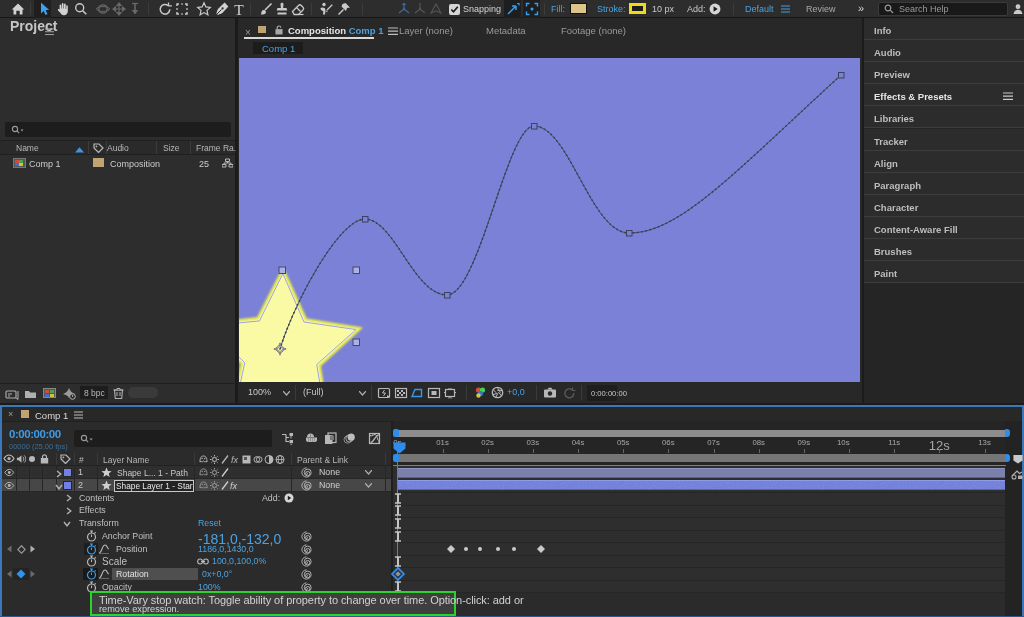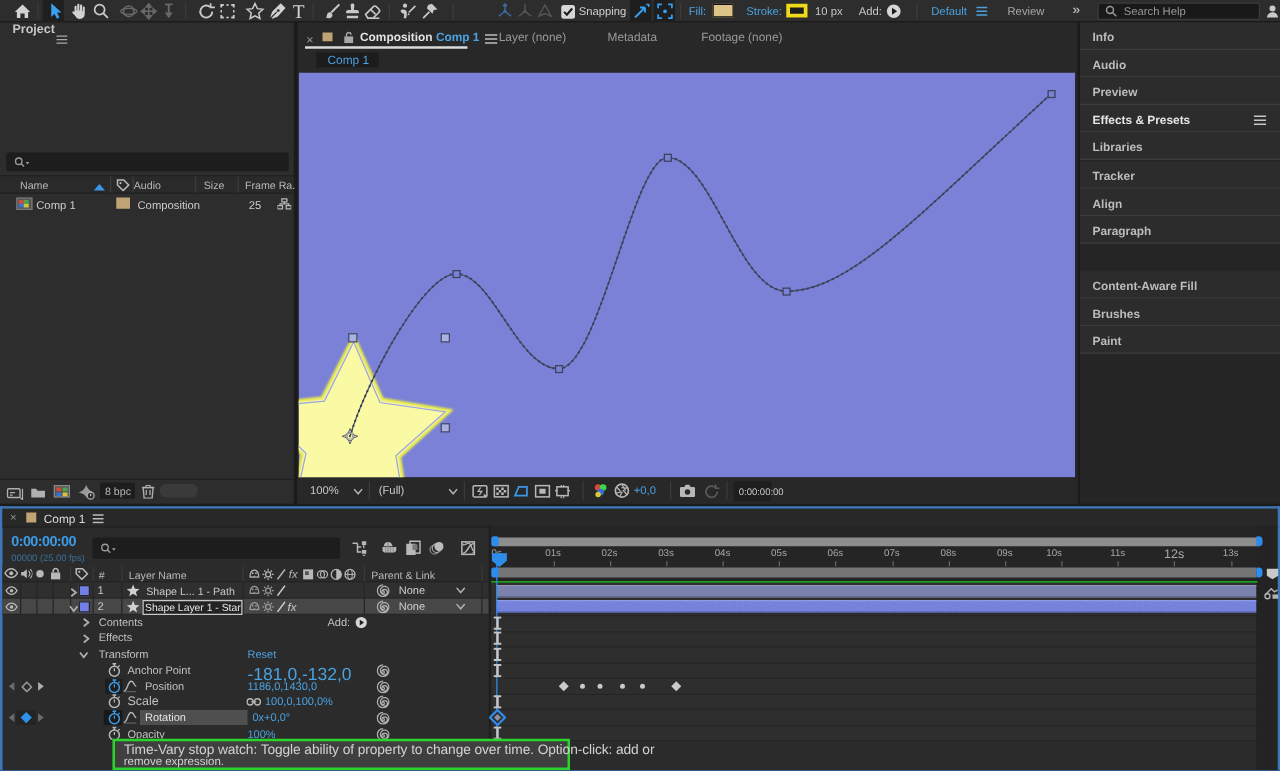--- a/index.html
+++ b/index.html
@@ -149,21 +149,21 @@
         <circle cx="4" cy="4" r="2.8" fill="none" stroke="#9a9a9a" stroke-width="1.2"></circle>
         <path d="M6.2 6.2 9 9" stroke="#9a9a9a" stroke-width="1.2"></path>
       </svg>
 <div class="tlab" style="left:899px;color:#9a9a9a">Search Help</div>
 <svg class="abs" style="left:1012px;top:3px;width:12px;height:12px" viewBox="0 0 12 12">
         <circle cx="6" cy="3.7" r="2.4" fill="#c9c9c9"></circle>
         <path d="M1.5 11c.5-3 2.3-4.3 4.5-4.3S10 8 10.5 11z" fill="#c9c9c9"></path>
       </svg>
 </div>
 <div class="abs" id="project">
-<div class="abs" style="left:10px;top:0;font-size:10px;color:#c6c6c6;font-weight:bold">Project</div>
+<div class="abs" style="left:10px;top:0;font-size:14px;color:#c6c6c6;font-weight:bold">Project</div>
 <svg class="abs" style="left:45px;top:9.5px;width:9px;height:8px" viewBox="0 0 10 9">
         <path d="M0 1h10M0 4.2h10M0 7.4h10" stroke="#a9a9a9" stroke-width="1.1"></path>
       </svg>
 <div class="abs" style="left:0px;top:20px;width:235px;height:82px;background:#2d2d2d"></div>
 <div class="abs" style="left:5px;top:104px;width:226px;height:15px;background:#1d1d1d;border-radius:2px"></div>
 <svg class="abs" style="left:11px;top:107px;width:14px;height:10px" viewBox="0 0 14 10">
         <circle cx="4" cy="4" r="2.6" fill="none" stroke="#9a9a9a" stroke-width="1.1"></circle>
         <path d="M6 6 8.2 8.2" stroke="#9a9a9a" stroke-width="1.1"></path>
         <path d="M9.5 4.5l3 0-1.5 2z" fill="#9a9a9a"></path>
       </svg>
@@ -344,20 +344,23 @@
       </div>
 <div class="rrow" style="top:110.5px">
         <span style="">Tracker</span>
       </div>
 <div class="rrow" style="top:132.6px">
         <span style="">Align</span>
       </div>
 <div class="rrow" style="top:154.7px">
         <span style="">Paragraph</span>
       </div>
+<div class="rrow" style="top:176.8px">
+        <span style="">Character</span>
+      </div>
 <div class="rrow" style="top:198.9px">
         <span style="">Content-Aware Fill</span>
       </div>
 <div class="rrow" style="top:221.0px">
         <span style="">Brushes</span>
       </div>
 <div class="rrow" style="top:243.1px">
         <span style="">Paint</span>
       </div>
       <svg class="abs" style="left:139px;top:73.5px;width:10px;height:9px" viewBox="0 0 10 9">
@@ -680,21 +683,21 @@
       <div class="abs" style="left:701.5px;top:33px;width:24px;text-align:center;font-size:7.8px;color:#a8a8a8">07s</div>
       <div class="abs" style="left:713.5px;top:44px;width:1px;height:4px;background:#666"></div>
       <div class="abs" style="left:746.7px;top:33px;width:24px;text-align:center;font-size:7.8px;color:#a8a8a8">08s</div>
       <div class="abs" style="left:758.7px;top:44px;width:1px;height:4px;background:#666"></div>
       <div class="abs" style="left:791.8px;top:33px;width:24px;text-align:center;font-size:7.8px;color:#a8a8a8">09s</div>
       <div class="abs" style="left:803.8px;top:44px;width:1px;height:4px;background:#666"></div>
       <div class="abs" style="left:837.0px;top:33px;width:24px;font-size:7.8px;color:#a8a8a8">10s</div>
       <div class="abs" style="left:849.0px;top:44px;width:1px;height:4px;background:#666"></div>
       <div class="abs" style="left:882.2px;top:33px;width:24px;text-align:center;font-size:7.8px;color:#a8a8a8">11s</div>
       <div class="abs" style="left:894.2px;top:44px;width:1px;height:4px;background:#666"></div>
-      <div class="abs" style="left:927.3px;top:33px;width:24px;text-align:center;font-size:10px;color:#a8a8a8">12s</div>
+      <div class="abs" style="left:927.3px;top:33px;width:24px;text-align:center;font-size:13px;color:#a8a8a8">12s</div>
       <div class="abs" style="left:939.3px;top:44px;width:1px;height:4px;background:#666"></div>
       <div class="abs" style="left:972.5px;top:33px;width:24px;text-align:center;font-size:7.8px;color:#a8a8a8">13s</div>
       <div class="abs" style="left:984.5px;top:44px;width:1px;height:4px;background:#666"></div>
 <div class="abs" style="left:397px;top:48.5px;width:608px;height:8.5px;background:#757575"></div>
 <div class="abs" style="left:393px;top:48.5px;width:6px;height:8.5px;background:#2e8ceb;border-radius:2px"></div>
 <div class="abs" style="left:1004.5px;top:48.5px;width:5.5px;height:8.5px;background:#2e8ceb;border-radius:1px 3px 3px 1px"></div>
 <svg class="abs" style="left:1012.5px;top:48.5px;width:10px;height:10.5px" viewBox="0 0 12 11">
         <path d="M0.5 0.5h11v6.5L6 10.5 0.5 7z" fill="#c8c8c8"></path>
       </svg>
 <div class="abs" style="left:393px;top:59.5px;width:613px;height:1.8px;background:#17c817"></div>

